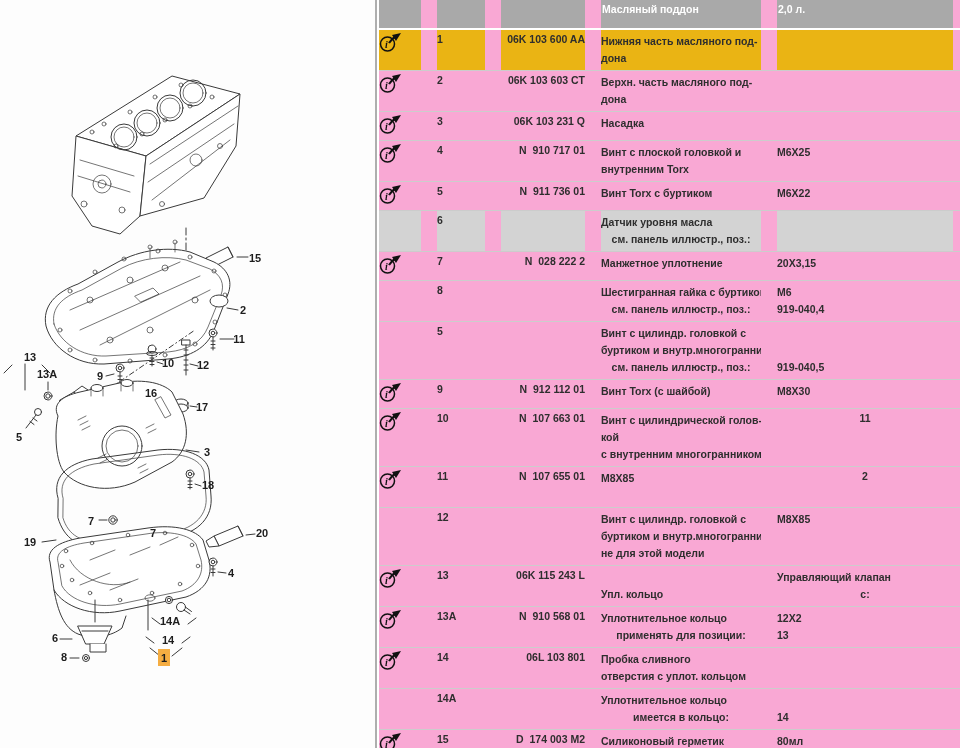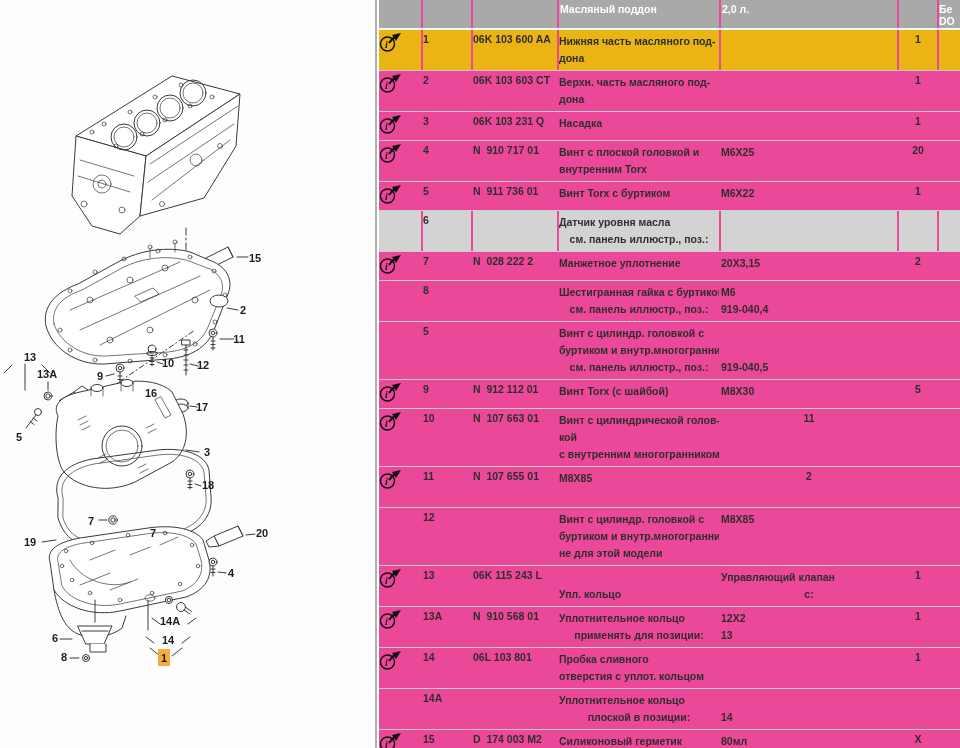--- a/index.html
+++ b/index.html
@@ -18,32 +18,32 @@
   .part-line{stroke:#3a3a3a;stroke-width:1;fill:none;stroke-linejoin:round;stroke-linecap:round}
   .part-fill{stroke:#3a3a3a;stroke-width:1;fill:#ffffff;stroke-linejoin:round}
   .thin{stroke-width:.7}
   .callout{font-size:11px;font-weight:bold;fill:#1d1d1d}
   
   .table-pane{
     flex:1;height:748px;overflow:hidden;background:#fff;
     border-left:2px solid #aeaeae;padding-left:2px;
     font-size:10.5px;font-weight:bold;color:var(--txt);
   }
-  .grid-row{display:grid;grid-template-columns:42px 48px 84px 160px 176px 38px 1fr;column-gap:2px;background:#ec4899}
+  .grid-row{display:grid;grid-template-columns:42px 48px 84px 160px 176px 38px 1fr;column-gap:16px;background:#f9a8d4}
   .hdr{height:28px;margin-bottom:2px}
   .hdr .cell{background:var(--hdr);color:#fff;padding-top:3px;line-height:12px;height:28px}
   .row .cell{padding:3px 0 3px 0;min-height:1px}
   .row + .row{border-top:1px solid var(--rowline)}
   .row.selected .cell{background:var(--sel)}
   .row.shaded .cell{background:var(--shade)}
   .ln{height:17px;line-height:17px;white-space:pre;overflow:hidden}
   .ln.r{text-align:center}
   .c-icon{padding-left:9px}
   .c-pos{padding-left:8px}
-  .c-part{text-align:left;padding-right:7px;white-space:pre}
+  .c-part{text-align:right;padding-right:7px;white-space:pre}
   .c-dim{padding-left:1px}
   .c-qty{text-align:center}
   .hdr .c-desc,.hdr .c-dim{padding-left:1px}
 </style>
 </head>
 <body>
 
 <div class="diagram-pane">
   <svg width="375" height="748" viewBox="0 0 375 748">
 
@@ -663,21 +663,21 @@
         <circle cx="8.5" cy="11" r="7" fill="none" stroke="#111" stroke-width="1.5"></circle>
         <text x="7.5" y="15" font-size="10" font-weight="bold" font-style="italic" font-family="Liberation Serif, serif" fill="#111" text-anchor="middle">i</text>
         <path d="M10,10 C12,7 14,5 16,4" stroke="#111" stroke-width="2.2" fill="none"></path>
         <polygon points="13,2 22,0 17,8" fill="#111"></polygon>
       </svg>
     </div>
     <div class="cell c-pos">14A</div>
     <div class="cell c-part"></div>
     <div class="cell c-desc">
           <div class="ln">Уплотнительное кольцо</div>
-          <div class="ln r">плоской в позиции:</div>
+          <div class="ln r">имеется в кольцо:</div>
         </div>
     <div class="cell c-dim">
           <div class="ln">&nbsp;</div>
           <div class="ln">14</div>
         </div>
     <div class="cell c-qty"></div>
     <div class="cell c-extra"></div>
   </div>
       <div class="grid-row row">
     <div class="cell c-icon">

